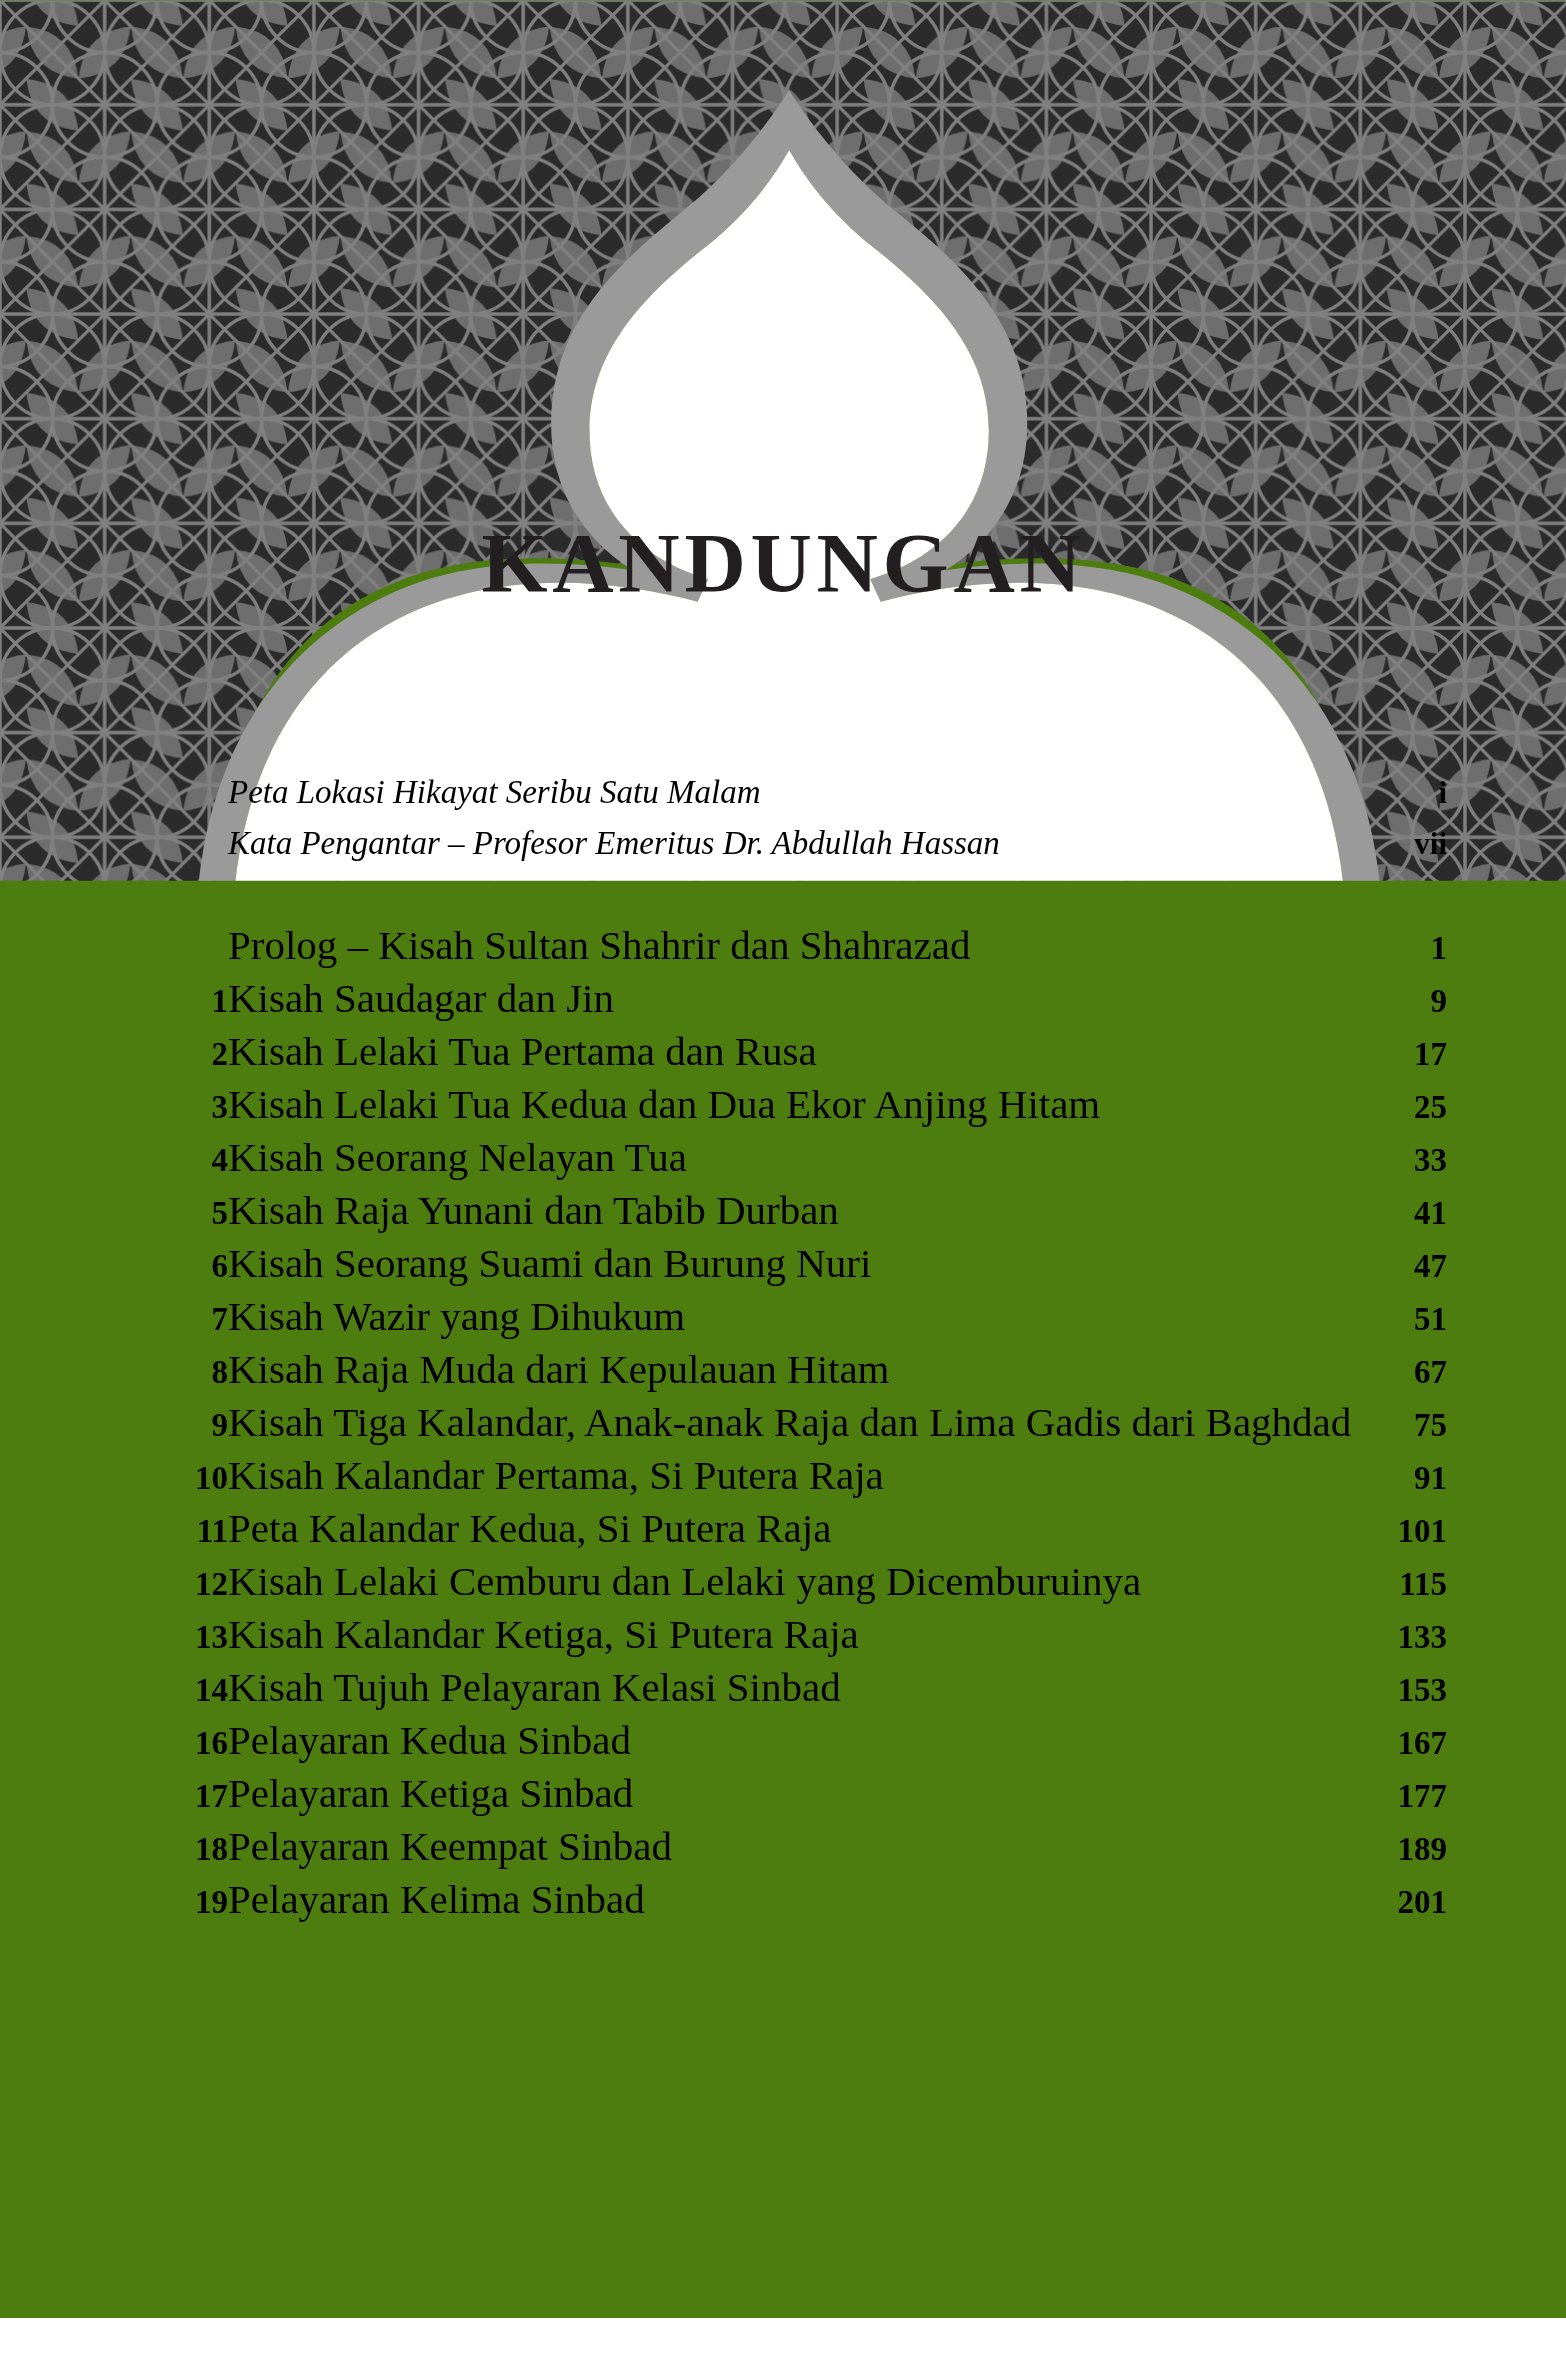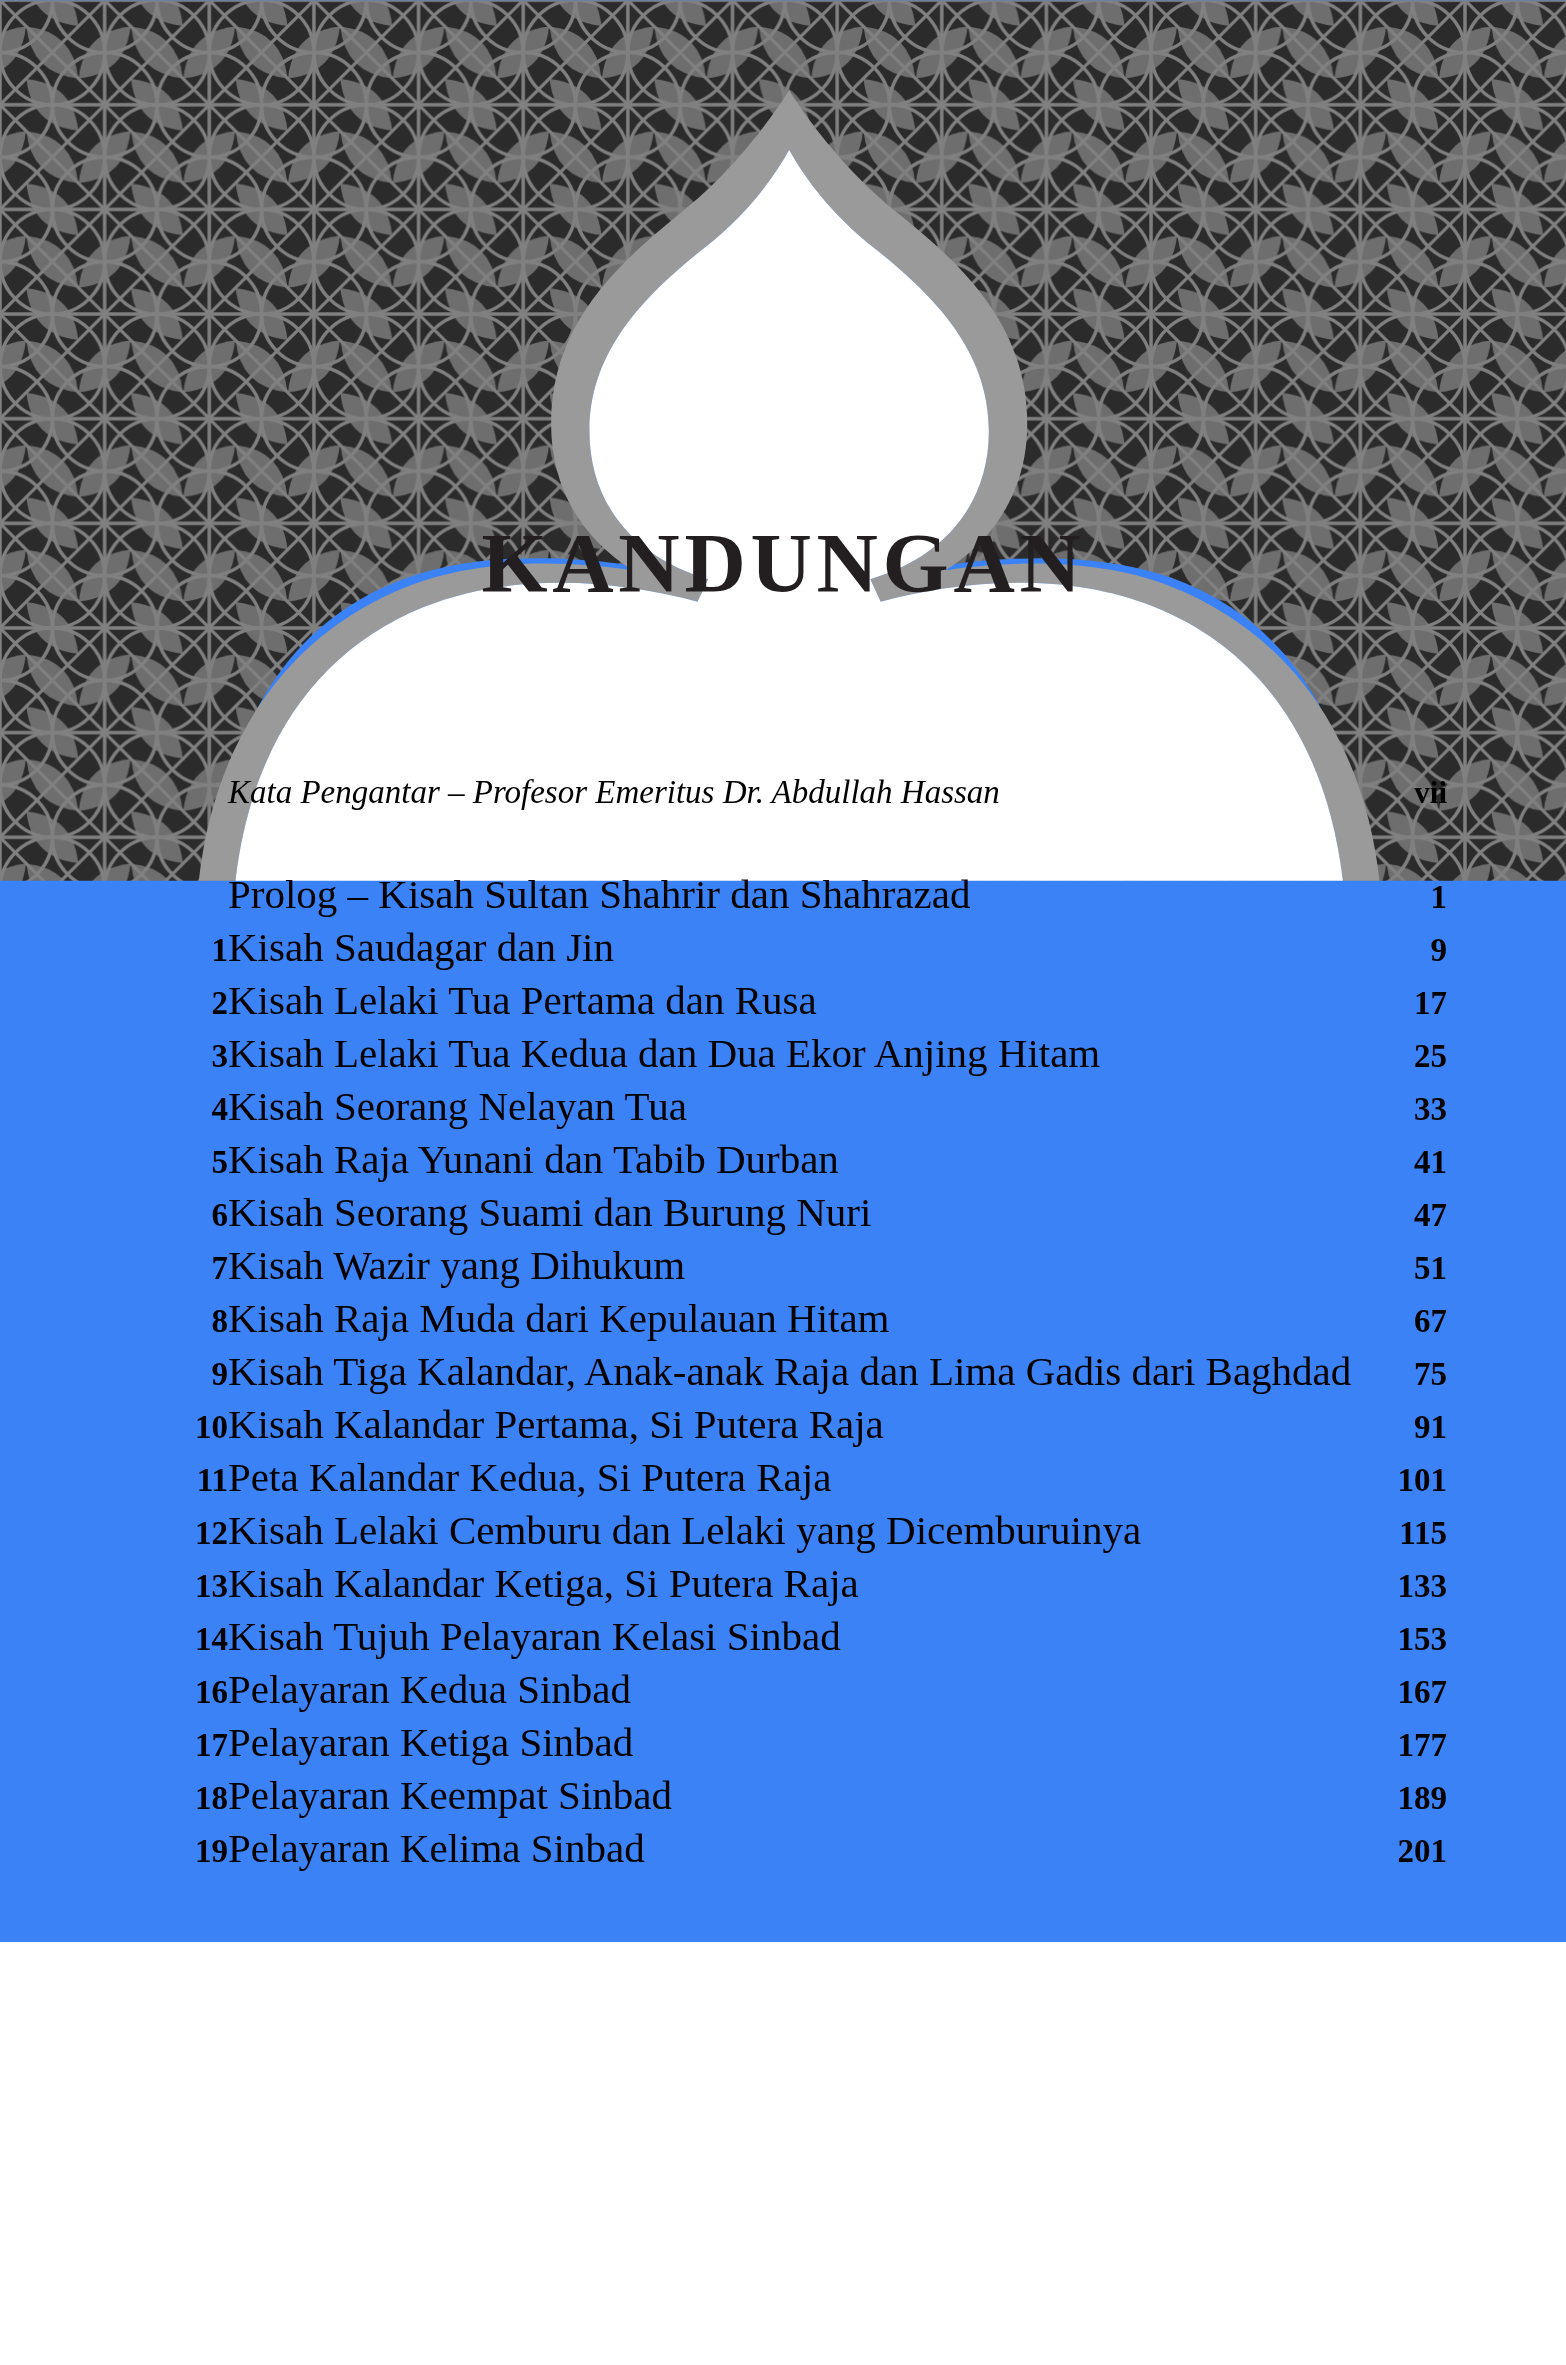--- a/index.html
+++ b/index.html
@@ -5,22 +5,22 @@
 <style>
   html, body {
     margin: 0;
     padding: 0;
     background: #ffffff;
   }
 
   #page {
     position: relative;
     width: 1567px;
-    height: 1942px;
-    background: #3b82f6;
+    height: 2318px;
+    background: #4d7c0f;
     overflow: hidden;
     font-family: "Liberation Serif", "DejaVu Serif", serif;
   }
 
   
   #ornament-band {
     position: absolute;
     left: 0;
     top: 0;
     width: 1567px;
@@ -261,20 +261,29 @@
   </div>
 
   <div id="title-area">
     <span id="page-title">KANDUNGAN</span>
   </div>
 
   <div id="contents">
     <table class="toc-table">
       <tbody>
 
+        <tr class="front-row">
+          <td class="col-num"></td>
+          <td class="col-title">
+            <span class="front-title">Peta Lokasi Hikayat Seribu Satu Malam</span>
+          </td>
+          <td class="col-page">
+            <span class="front-page">i</span>
+          </td>
+        </tr>
 
         <tr class="front-row">
           <td class="col-num"></td>
           <td class="col-title">
             <span class="front-title">Kata Pengantar – Profesor Emeritus Dr. Abdullah Hassan</span>
           </td>
           <td class="col-page">
             <span class="front-page">vii</span>
           </td>
         </tr>

